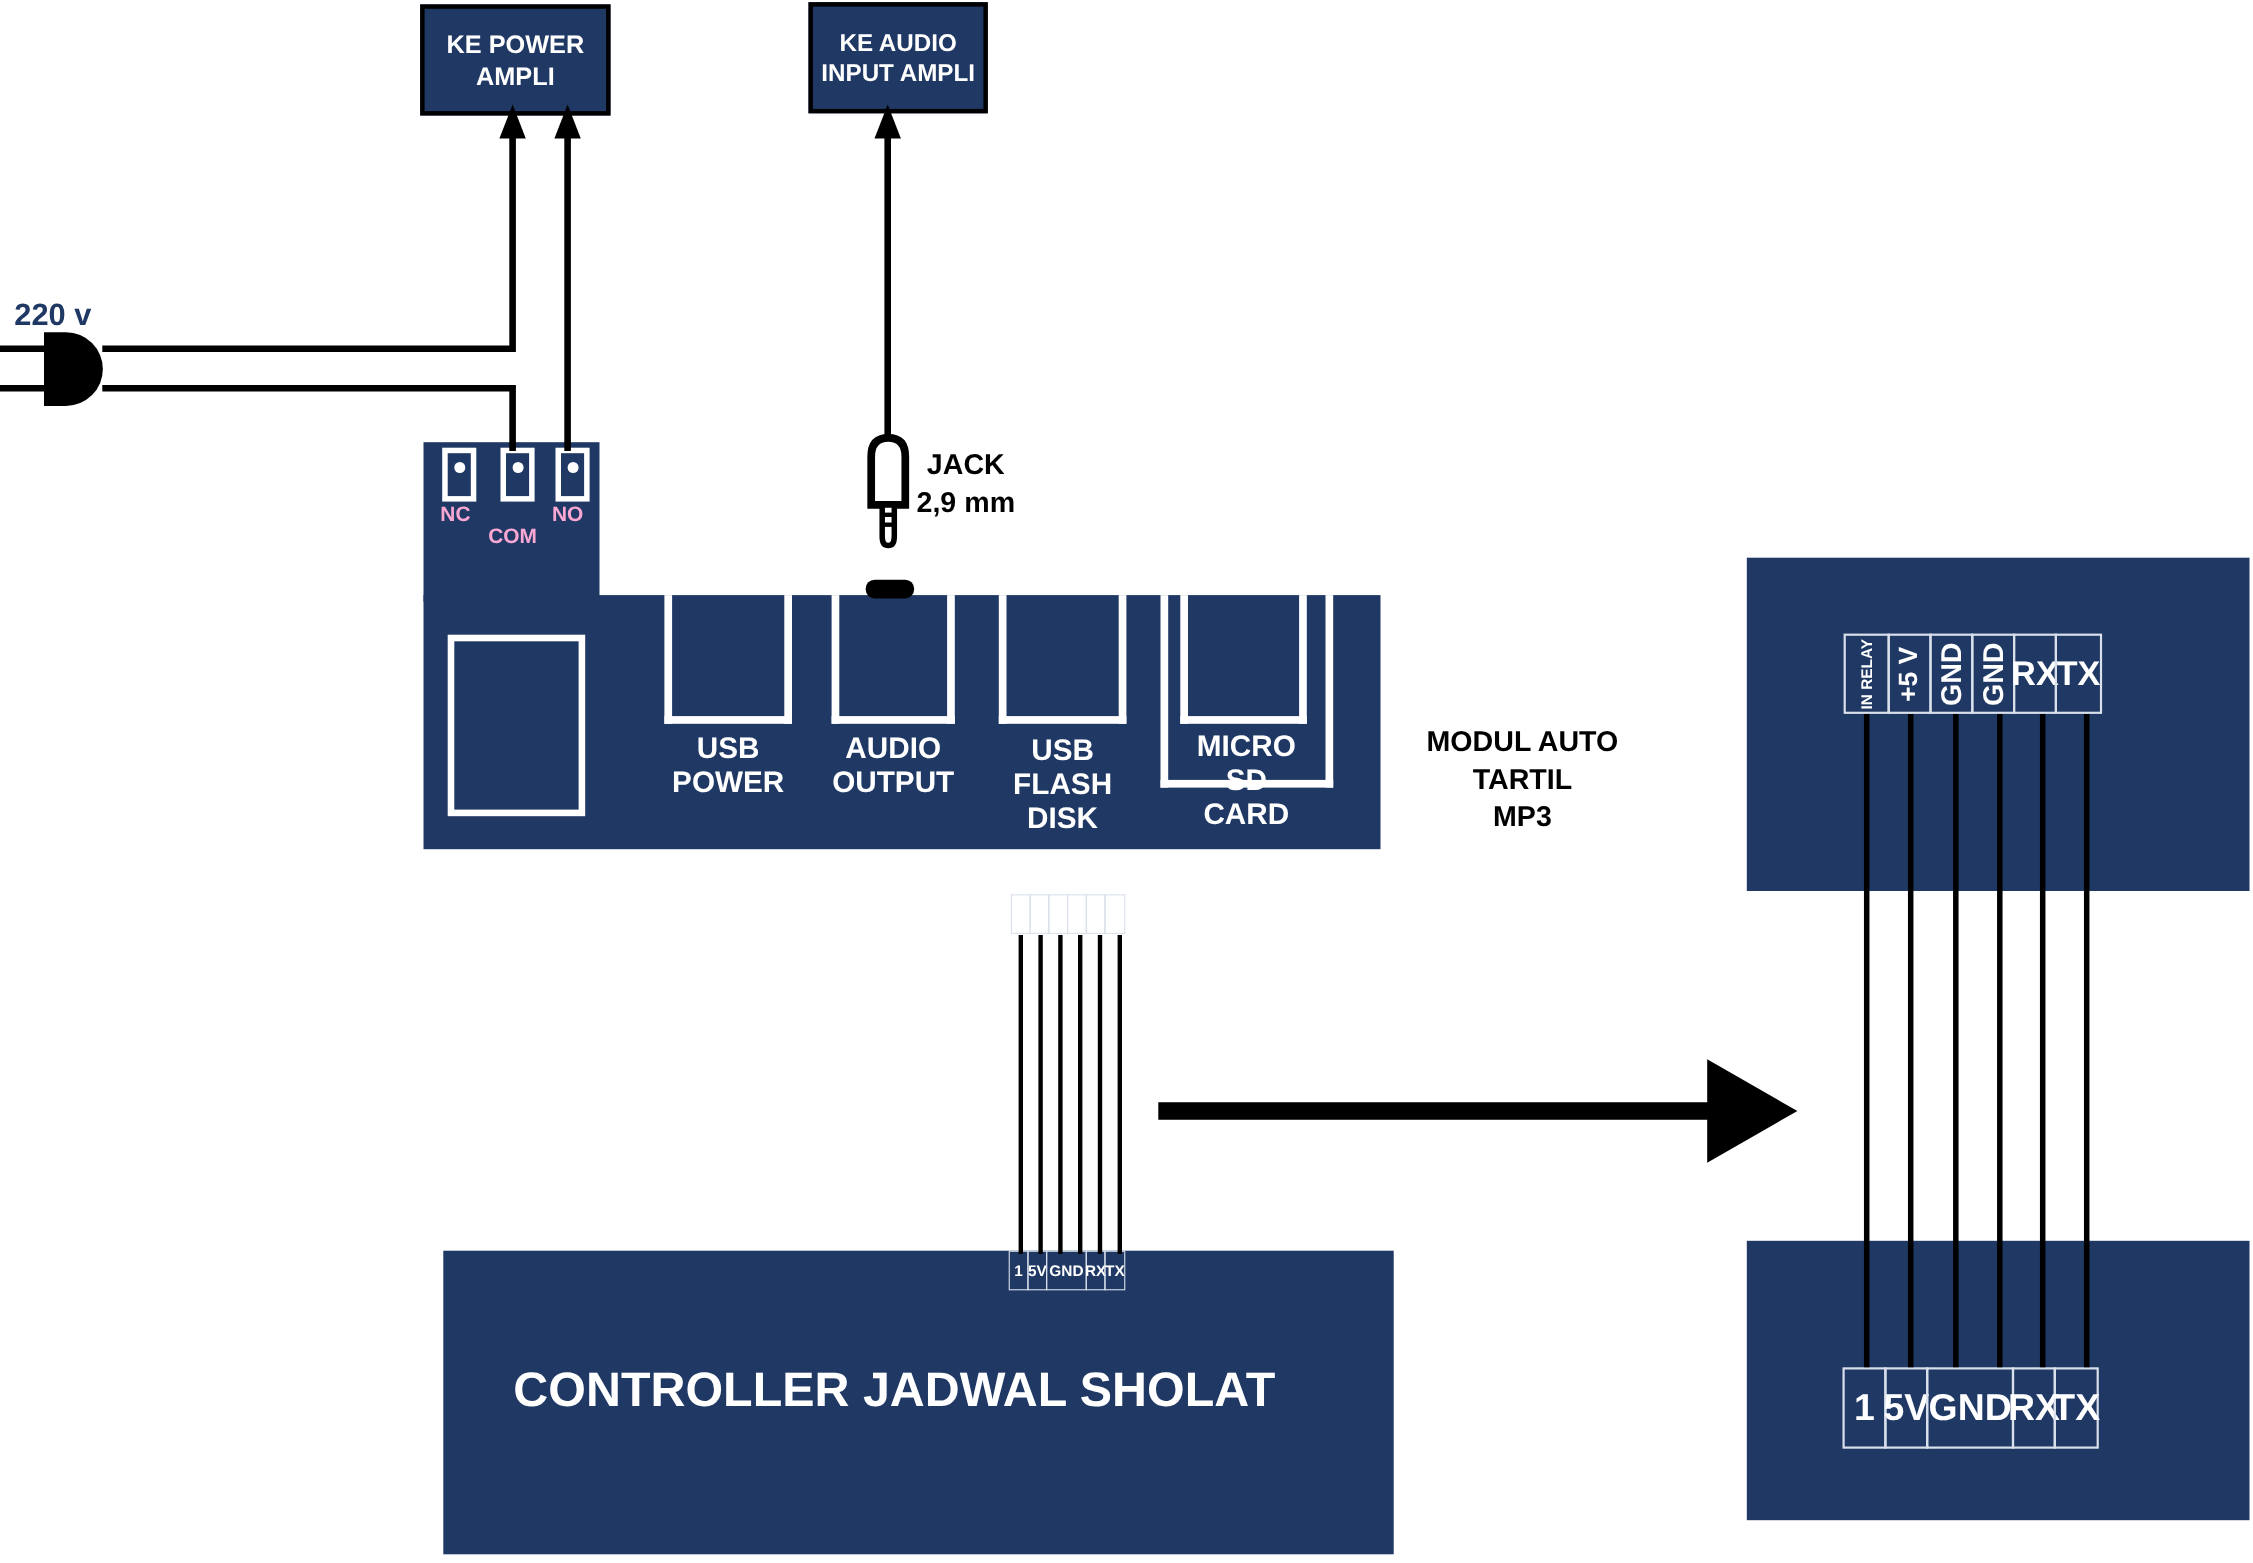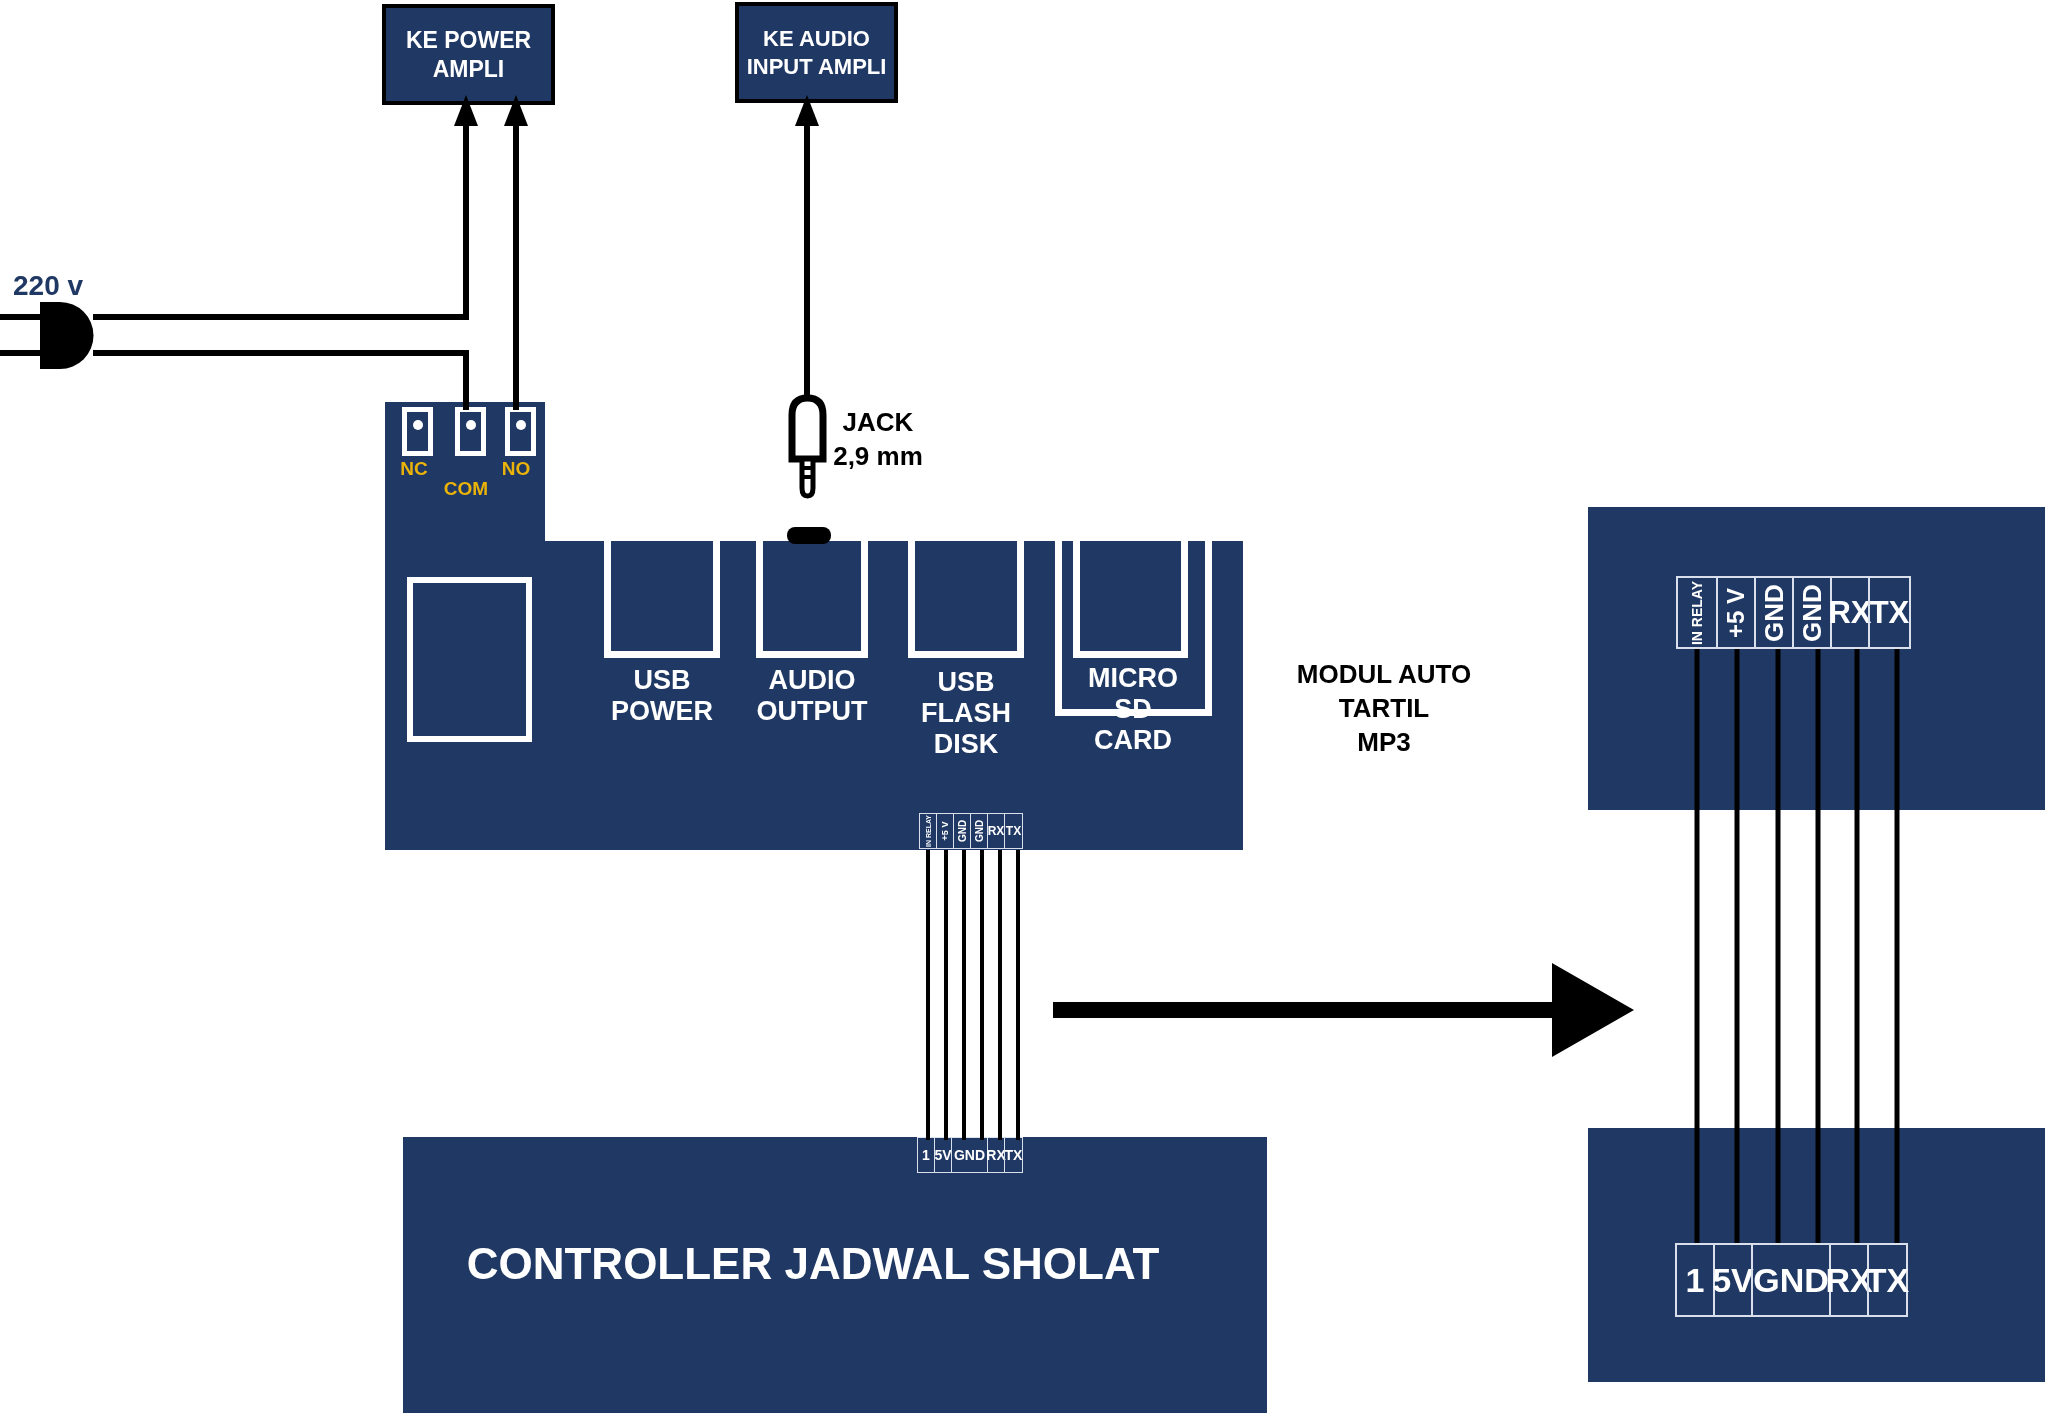--- a/index.html
+++ b/index.html
@@ -20,21 +20,21 @@
   .cells{position:absolute;display:flex;}
   .cell{position:relative;height:100%;border:1px solid #d9e0ec;margin-left:-1px;box-sizing:border-box;}
   .cell2{border-width:2px;margin-left:-2px;}
   .vlab{position:absolute;left:50%;top:50%;transform:translate(-50%,-50%) rotate(-90deg);
         white-space:nowrap;color:#fff;}
   .hlab{position:absolute;inset:0;display:flex;align-items:center;justify-content:center;
         color:#fff;white-space:nowrap;}
   .terminal{position:absolute;width:21px;height:39px;border:5px solid #fff;}
   .terminal .dot{position:absolute;left:50%;top:8px;width:10px;height:10px;border-radius:50%;
                  background:#fff;transform:translateX(-50%);}
-  .tlabel{position:absolute;color:#eab308;font-size:19px;transform:translateX(-50%);}
+  .tlabel{position:absolute;color:#f9a8d4;font-size:19px;transform:translateX(-50%);}
 </style>
 </head>
 <body>
 
 <div class="canvas">
 
   <div class="abs bordered-box" style="left:735px;top:2px;width:155px;height:93px;font-size:22px;">
     <span>KE AUDIO
 INPUT AMPLI</span>
   </div>
@@ -54,21 +54,21 @@
       <span class="dot"></span>
       </div>
     <div class="terminal" style="left:120px;top:5px;">
       <span class="dot"></span>
       </div>
     <span class="tlabel" style="left:29px;top:56px;">NC</span>
     <span class="tlabel" style="left:81px;top:56px;margin-top:20px;">COM</span>
     <span class="tlabel" style="left:131px;top:56px;">NO</span>
   </div>
 
-  <div class="abs navy" style="left:385px;top:541px;width:858px;height:309px;">
+  <div class="abs navy" style="left:385px;top:541px;width:858px;height:231px;padding-left:12px;">
 
     <div class="abs" style="left:22px;top:36px;width:113px;height:153px;border:6px solid #fff;"></div>
 
     <div class="port" style="left:219px;top:0;width:102px;height:110px;"></div>
     <div class="port" style="left:371px;top:0;width:98px;height:110px;"></div>
     <div class="port" style="left:523px;top:0;width:102px;height:110px;"></div>
     <div class="port" style="left:670px;top:0;width:143px;height:168px;"></div>
     <div class="port" style="left:688px;top:0;width:101px;height:110px;"></div>
 
     <span class="port-label" style="left:277px;top:124px;">USB

